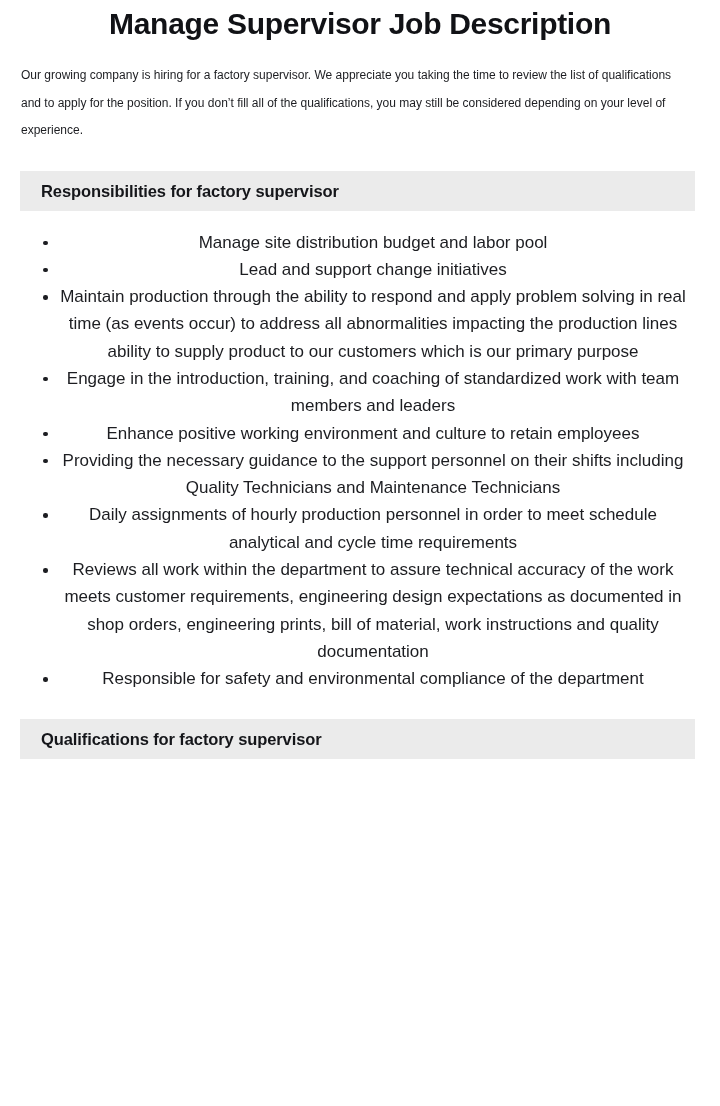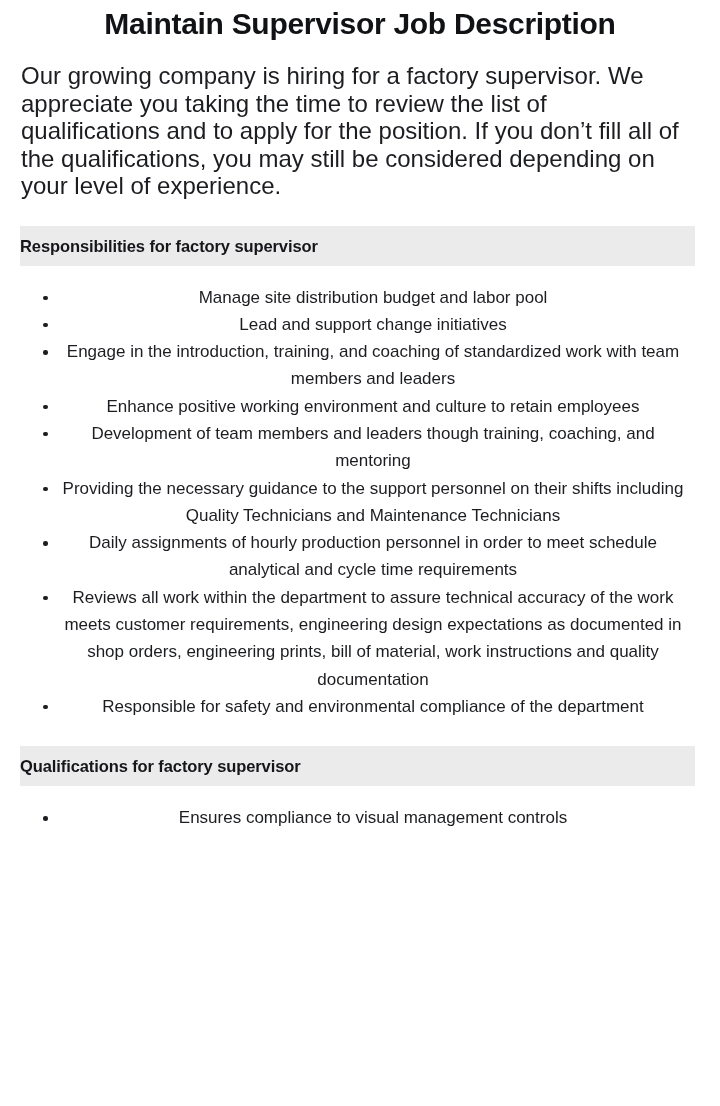--- a/index.html
+++ b/index.html
@@ -31,38 +31,39 @@
     font-weight: bold;
     text-align: center;
     letter-spacing: -0.3px;
     color: #111216;
   }
 
   
   .intro {
     margin: 18px 0 0 0;
     padding: 0 33px 0 21px;
-    font-size: 24px;
+    font-size: 12px;
     line-height: 27.5px;
     color: #1c1d21;
     text-align: left;
   }
 
   
   .section-bar {
     margin: 26px 0 0 0;
     background: #ebebeb;
     height: 40px;
     width: 675px;
     margin-left: 20px;
     display: flex;
     align-items: center;
     box-sizing: border-box;
   }
   .section-bar-title {
+    padding-left: 21px;
     font-size: 16.5px;
     line-height: 20px;
     font-weight: bold;
     color: #15161a;
     letter-spacing: -0.1px;
   }
 
   
   ul.bullets {
     margin: 0;
@@ -90,41 +91,40 @@
     height: 4.5px;
     border-radius: 50%;
     background: #1c1d21;
   }
 </style>
 </head>
 <body>
 
 <div class="page">
 
-  <h1 class="doc-title">Maintain Supervisor Job Description</h1>
+  <h1 class="doc-title">Manage Supervisor Job Description</h1>
 
   <p class="intro">Our growing company is hiring for a factory supervisor. We appreciate you taking the time to review the list of qualifications and to apply for the position. If you don’t fill all of the qualifications, you may still be considered depending on your level of experience.</p>
 
   <div class="section-bar">
     <span class="section-bar-title">Responsibilities for factory supervisor</span>
   </div>
 
   <ul class="bullets first-list">
     <li>Manage site distribution budget and labor pool</li>
     <li>Lead and support change initiatives</li>
+    <li>Maintain production through the ability to respond and apply problem solving in real time (as events occur) to address all abnormalities impacting the production lines ability to supply product to our customers which is our primary purpose</li>
     <li>Engage in the introduction, training, and coaching of standardized work with team members and leaders</li>
     <li>Enhance positive working environment and culture to retain employees</li>
-    <li>Development of team members and leaders though training, coaching, and mentoring</li>
     <li>Providing the necessary guidance to the support personnel on their shifts including Quality Technicians and Maintenance Technicians</li>
     <li>Daily assignments of hourly production personnel in order to meet schedule analytical and cycle time requirements</li>
     <li>Reviews all work within the department to assure technical accuracy of the work meets customer requirements, engineering design expectations as documented in shop orders, engineering prints, bill of material, work instructions and quality documentation</li>
     <li>Responsible for safety and environmental compliance of the department</li>
   </ul>
 
   <div class="section-bar">
     <span class="section-bar-title">Qualifications for factory supervisor</span>
   </div>
 
   <ul class="bullets first-list">
-    <li>Ensures compliance to visual management controls</li>
   </ul>
 
 </div>
 
 </body></html>

